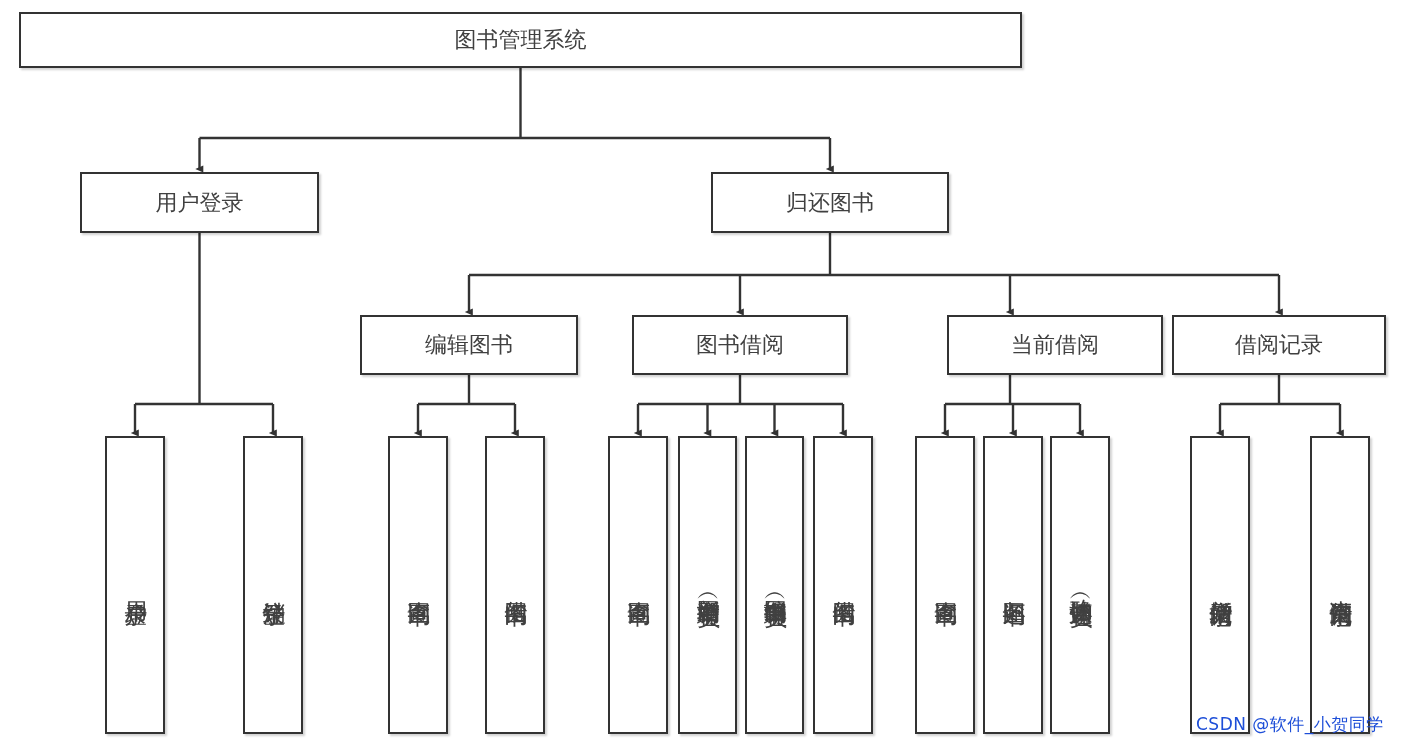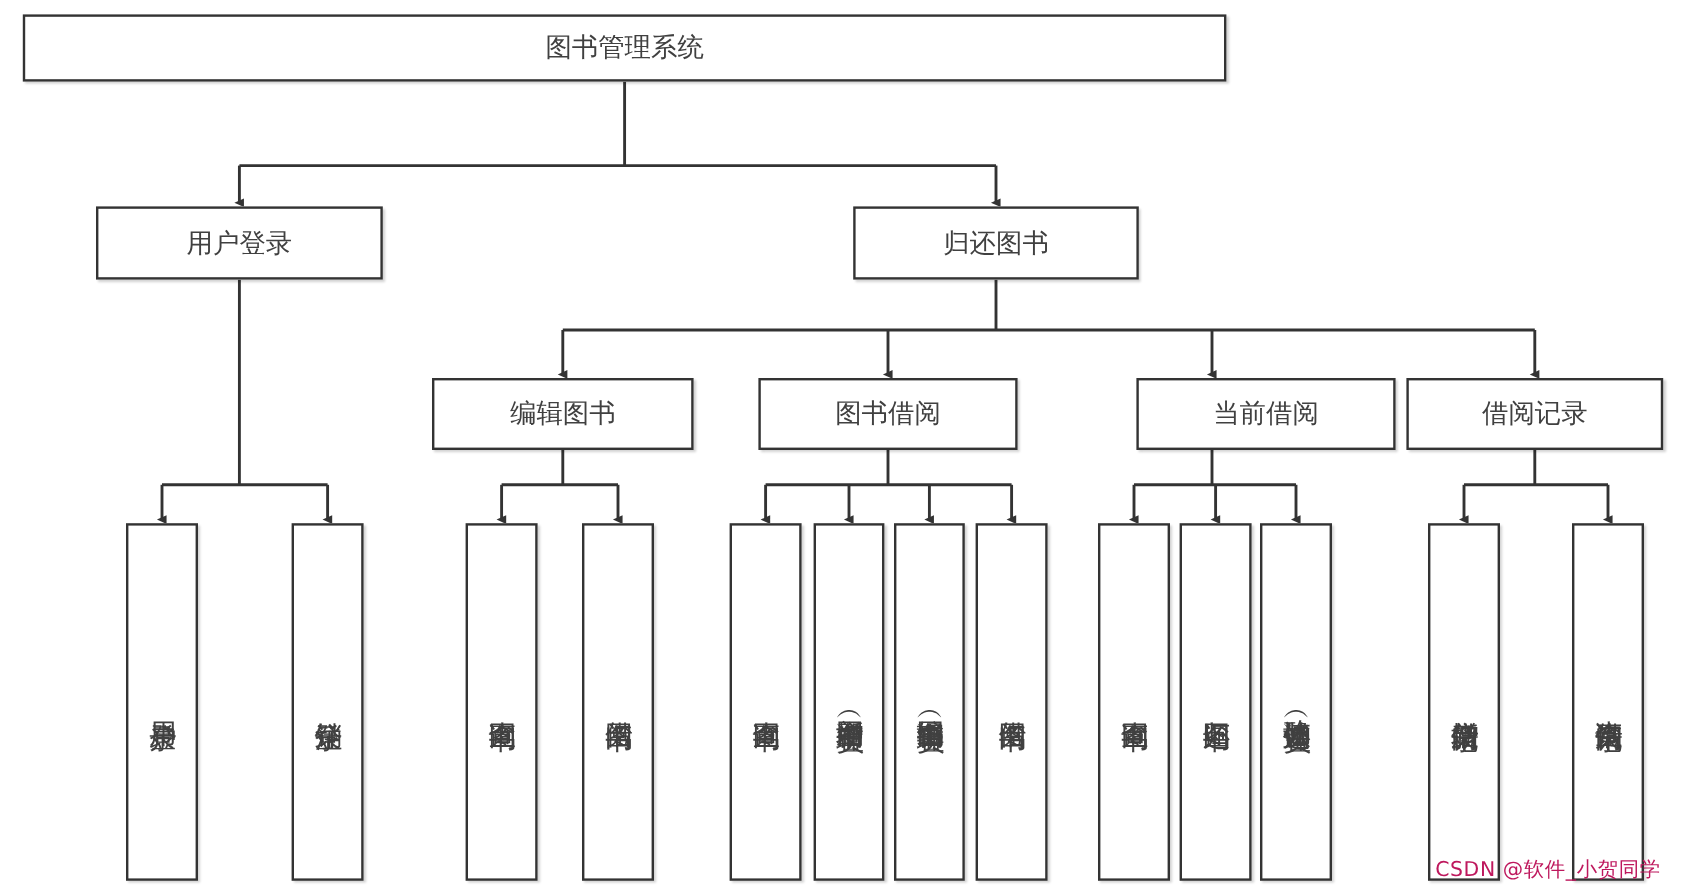--- a/index.html
+++ b/index.html
@@ -51,21 +51,21 @@
     text-orientation: upright;
     font-size: 23px;
     letter-spacing: 1px;
     line-height: 1.25;
   }
   .node.vert.wrap2 .label {
     white-space: normal;
   }
   .watermark {
     position: absolute;
-    color: #be185d;
+    color: #1d4ed8;
     font-size: 17px;
     font-family: "DejaVu Sans", "Liberation Sans", sans-serif;
     white-space: nowrap;
     letter-spacing: 0.5px;
   }
 </style>
 </head>
 <body>
 
 <div id="canvas">

